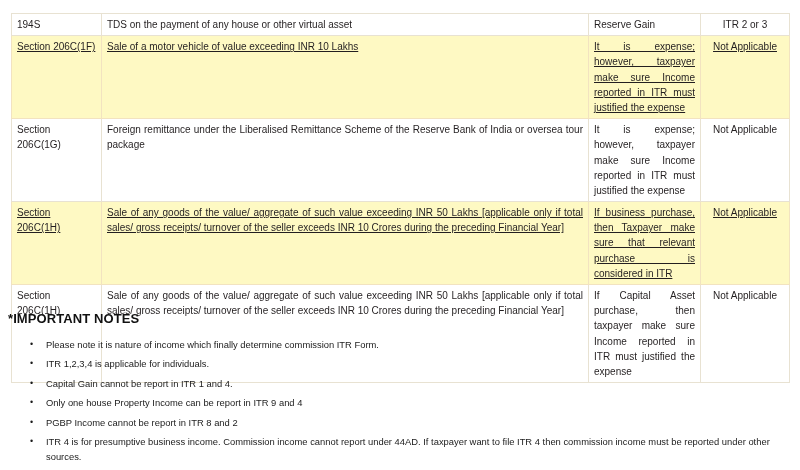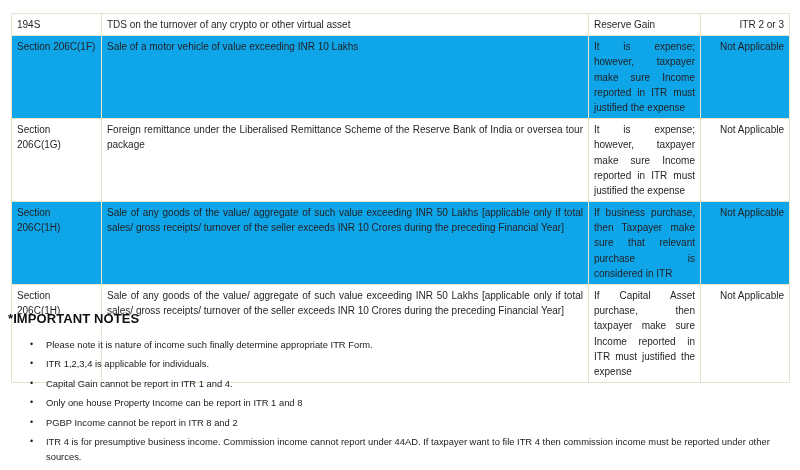--- a/index.html
+++ b/index.html
@@ -39,31 +39,32 @@
 
   .tds-table td {
     border: 1px solid #e8e2d2;
     padding: 3px 5px 3px 5px;
     vertical-align: top;
     text-align: justify;
     text-justify: inter-word;
     word-spacing: 0px;
   }
   .tds-table tr.shade td {
-    background: #0ea5e9;
+    background: #fef9c3;
     border-color: #f2e3c0;
+    text-decoration: underline;
   }
   .tds-table tr.plain td {
     background: #ffffff;
   }
   .tds-table td.nojust {
     text-align: left;
   }
   .tds-table td.c4cell {
-    text-align: right;
+    text-align: center;
     white-space: nowrap;
   }
   .row-h1 td { height: 14px; }
   .row-h2 td { height: 56px; }
   .row-h3 td { height: 60px; }
   .row-h4 td { height: 58px; }
   .row-h5 td { height: 72px; }
 
   
   .notes {
@@ -110,21 +111,21 @@
     <colgroup>
       <col class="c1">
         <col class="c2">
         <col class="c3">
         <col class="c4">
     </colgroup>
     <tbody>
 
       <tr class="plain row-h1">
         <td class="nojust">194S</td>
-        <td>TDS on the turnover of any crypto or other virtual asset</td>
+        <td>TDS on the payment of any house or other virtual asset</td>
         <td class="nojust">Reserve Gain</td>
         <td class="c4cell">ITR 2 or 3</td>
       </tr>
 
       <tr class="shade row-h2">
         <td class="nojust">Section 206C(1F)</td>
         <td>Sale of a motor vehicle of value exceeding INR 10 Lakhs</td>
         <td>It is expense; however, taxpayer make sure Income reported in ITR must justified the expense</td>
         <td class="c4cell">Not Applicable</td>
       </tr>
@@ -151,33 +152,33 @@
       </tr>
 
     </tbody>
   </table>
 
   <div class="notes">
     <p class="notes-title">*IMPORTANT NOTES</p>
     <ul class="notes-list">
       <li>
         <span class="bullet">•</span>
-        <span>Please note it is nature of income such finally determine appropriate ITR Form.</span>
+        <span>Please note it is nature of income which finally determine commission ITR Form.</span>
       </li>
       <li>
         <span class="bullet">•</span>
         <span>ITR 1,2,3,4 is applicable for individuals.</span>
       </li>
       <li>
         <span class="bullet">•</span>
         <span>Capital Gain cannot be report in ITR 1 and 4.</span>
       </li>
       <li>
         <span class="bullet">•</span>
-        <span>Only one house Property Income can be report in ITR 1 and 8</span>
+        <span>Only one house Property Income can be report in ITR 9 and 4</span>
       </li>
       <li>
         <span class="bullet">•</span>
         <span>PGBP Income cannot be report in ITR 8 and 2</span>
       </li>
       <li>
         <span class="bullet">•</span>
         <span>ITR 4 is for presumptive business income. Commission income cannot report under 44AD. If taxpayer want to file ITR 4 then commission income must be reported under other sources.</span>
       </li>
       <li>

